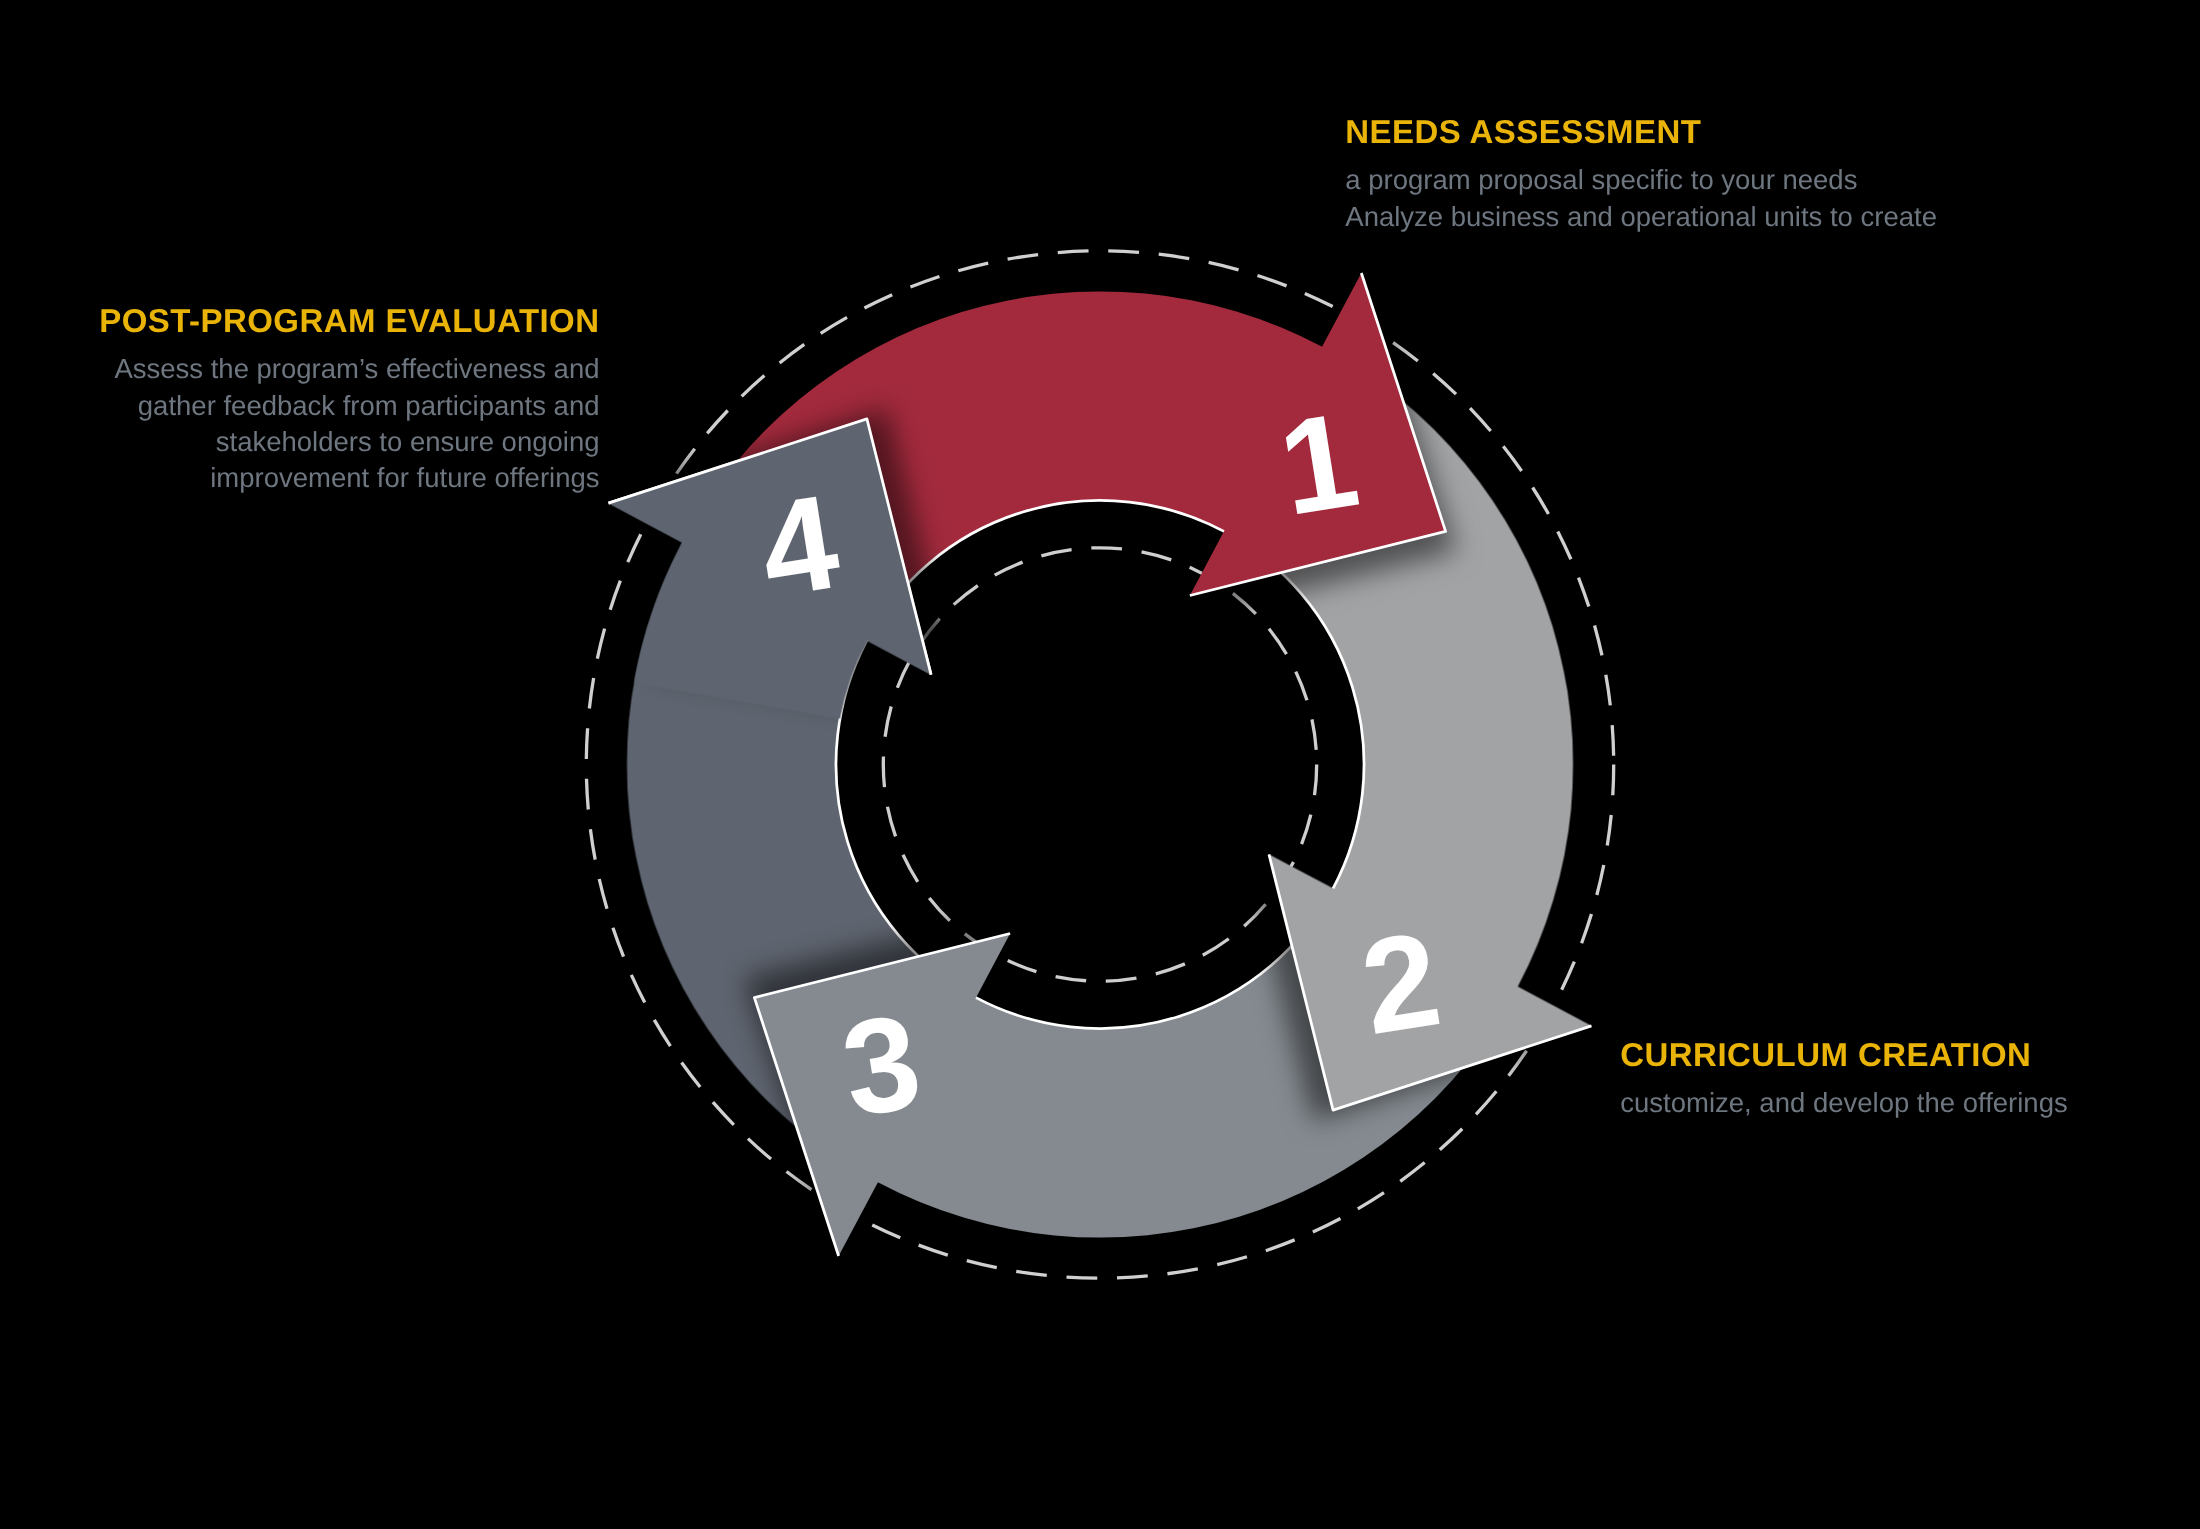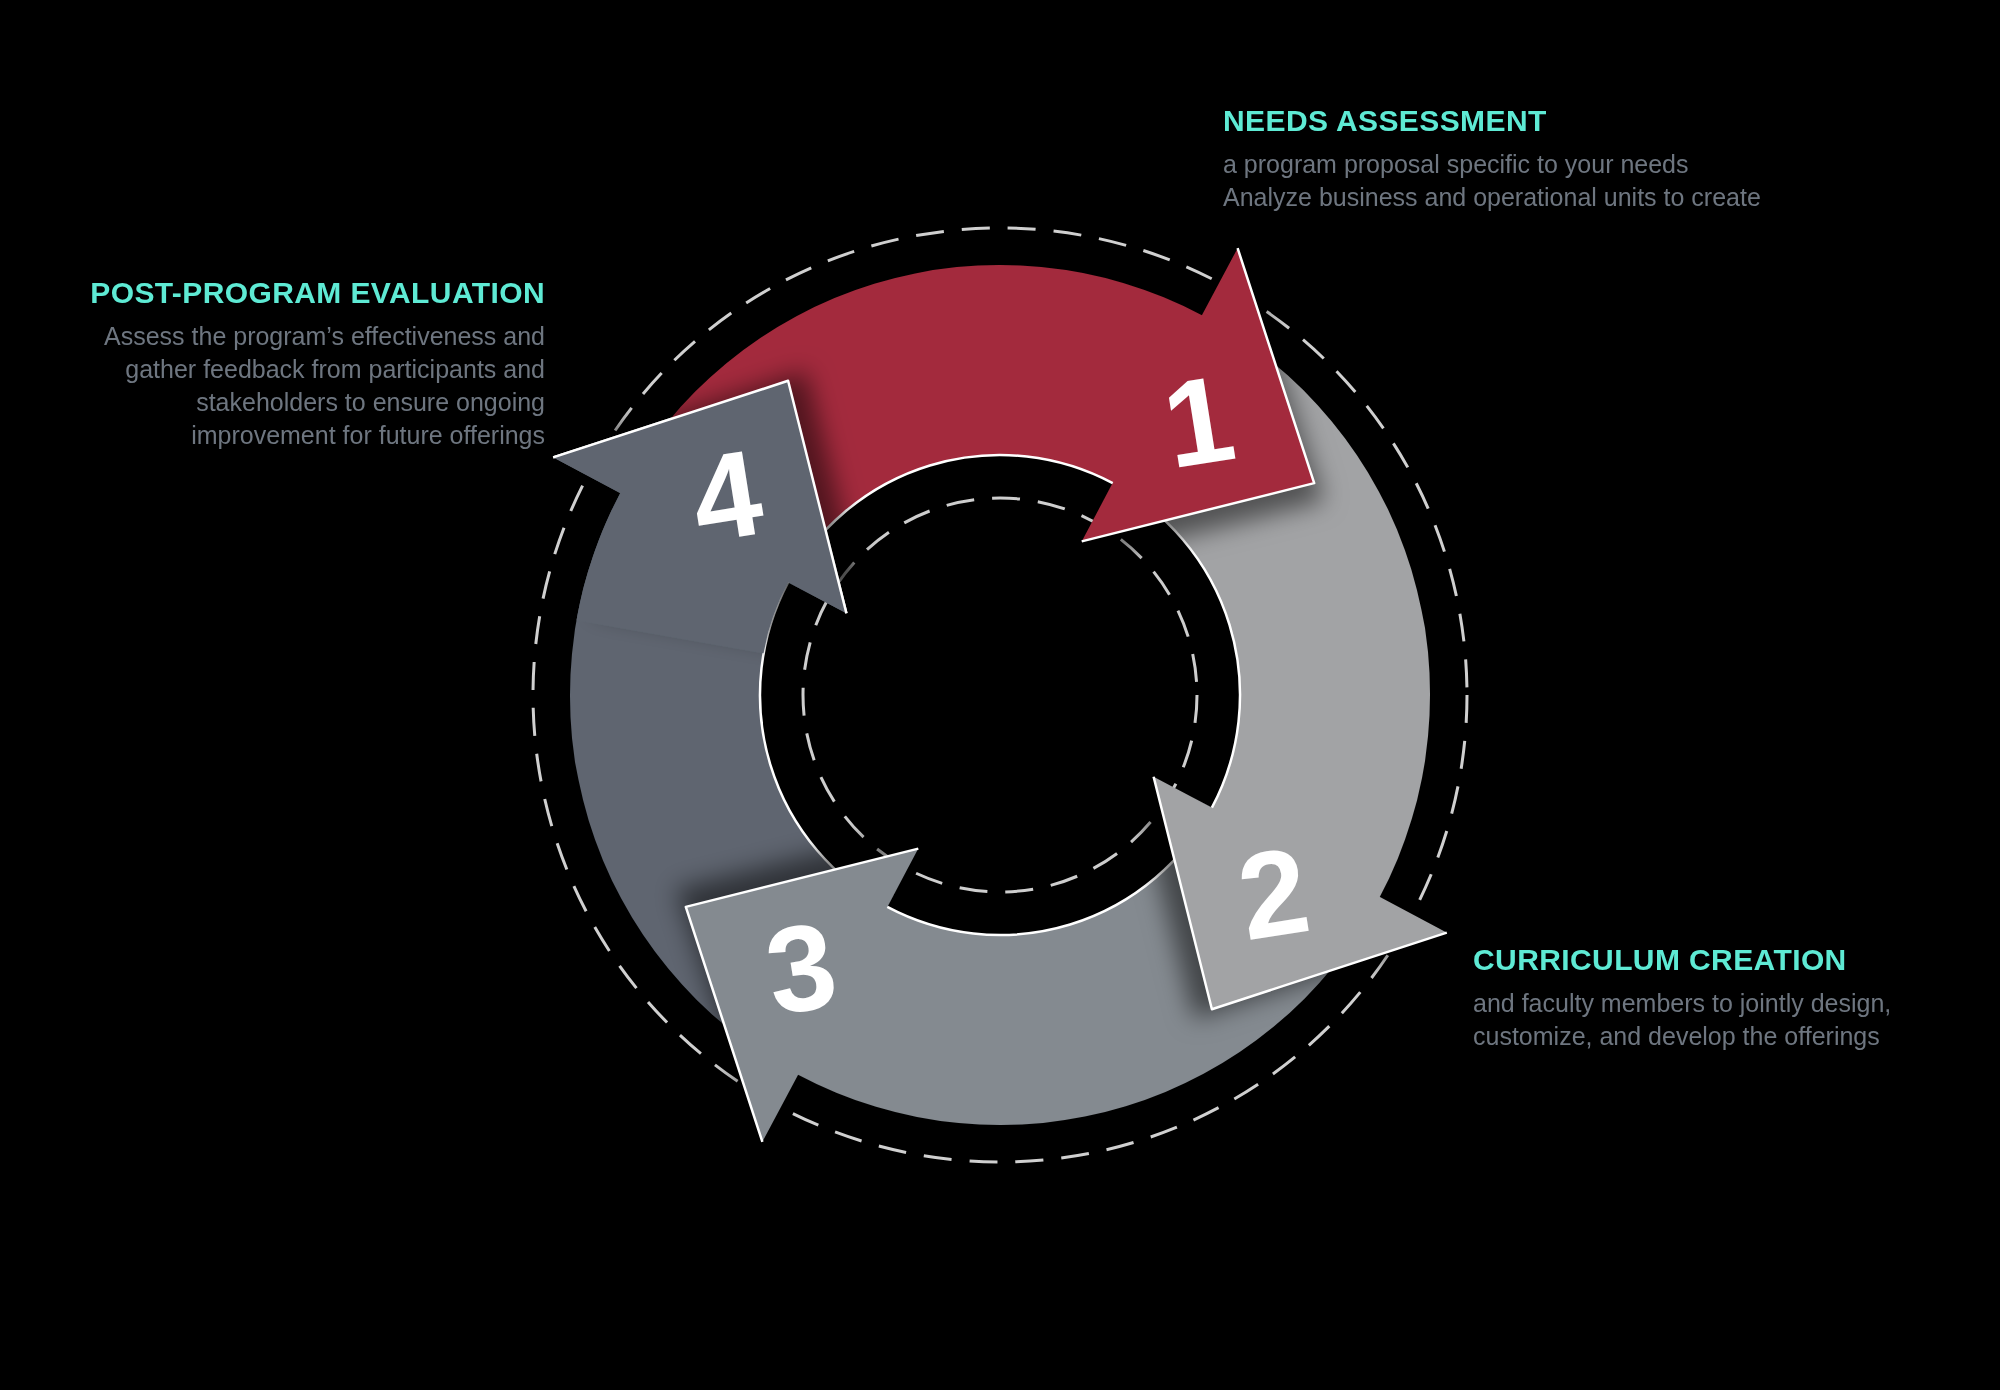--- a/index.html
+++ b/index.html
@@ -12,21 +12,21 @@
     font-family: "Liberation Sans", sans-serif;
   }
   #cycle-svg { position: absolute; left: 0; top: 0; }
   .label-block { position: absolute; }
   .label-block.align-right { text-align: right; }
   .label-block.align-left { text-align: left; }
   .step-title {
     font-size: 30px;
     font-weight: 700;
     letter-spacing: 0.4px;
-    color: #5eead4;
+    color: #eab308;
     margin-bottom: 10px;
     line-height: 34px;
   }
   .step-desc-line {
     font-size: 25px;
     font-weight: 400;
     color: #6e7680;
     line-height: 33px;
   }
   .step-number-text {
@@ -86,21 +86,20 @@
   </svg>
 
   <div class="label-block align-left" style="left:1223px; top:104px; width:580px;">
     <div class="step-title">NEEDS ASSESSMENT</div>
     <div class="step-desc-line">a program proposal specific to your needs</div>
     <div class="step-desc-line">Analyze business and operational units to create</div>
   </div>
 
   <div class="label-block align-left" style="left:1473px; top:931px; width:520px;margin-top:12px;">
     <div class="step-title">CURRICULUM CREATION</div>
-    <div class="step-desc-line">and faculty members to jointly design,</div>
     <div class="step-desc-line">customize, and develop the offerings</div>
   </div>
 
 
   <div class="label-block align-right" style="right:1455px; top:276px; width:560px;">
     <div class="step-title">POST-PROGRAM EVALUATION</div>
     <div class="step-desc-line">Assess the program’s effectiveness and</div>
     <div class="step-desc-line">gather feedback from participants and</div>
     <div class="step-desc-line">stakeholders to ensure ongoing</div>
     <div class="step-desc-line">improvement for future offerings</div>

